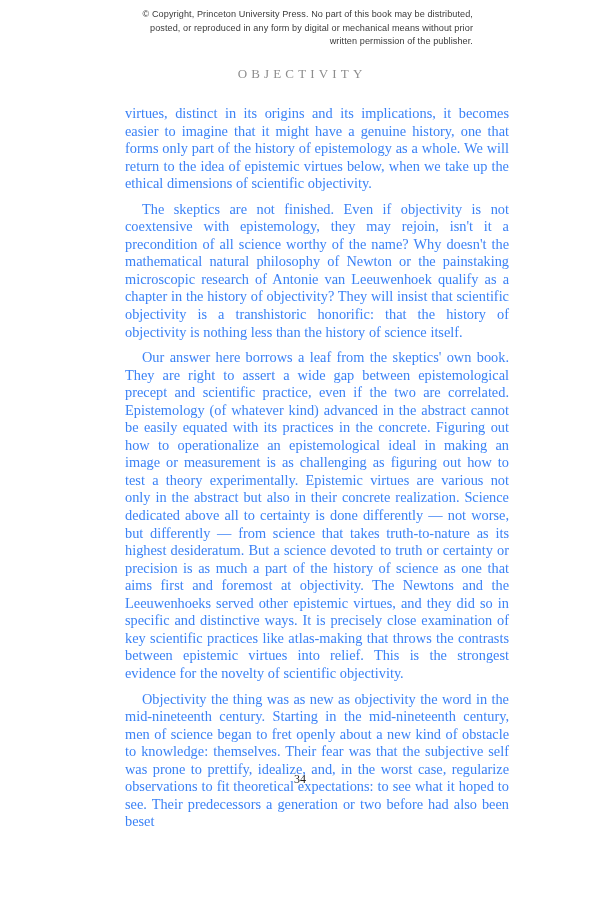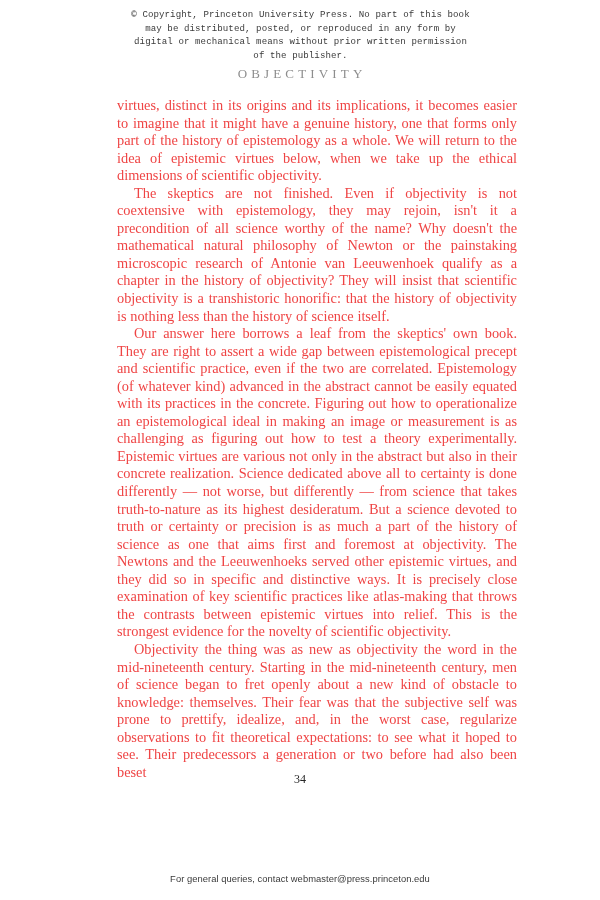--- a/index.html
+++ b/index.html
@@ -22,25 +22,25 @@
     inset: 0;
     background: #ffffff;
   }
 
   
   .copyright-notice {
     position: absolute;
     left: 128px;
     top: 8px;
     width: 345px;
-    font-family: Liberation Mono, monospace;
+    font-family: Liberation Sans, sans-serif;
     font-size: 9.1px;
     line-height: 13.6px;
     color: #3a3a3a;
-    text-align: center;
+    text-align: right;
     letter-spacing: 0.01em;
   }
 
   
   .running-head {
     position: absolute;
     left: 0;
     right: 0;
     top: 66px;
     text-align: center;
@@ -54,26 +54,26 @@
 
   
   .text-block {
     position: absolute;
     left: 117px;
     top: 97px;
     width: 400px;
   }
 
   .body-paragraph {
-    margin: 0;
+    margin: 8px;
     font-size: 14.35px;
     line-height: 17.55px;
     text-align: justify;
     text-justify: inter-word;
-    color: #ef4444;
+    color: #3b82f6;
     hyphens: none;
     word-spacing: 0.005em;
   }
   .body-paragraph + .body-paragraph {
     text-indent: 17px;
   }
 
   
   .folio {
     position: absolute;
@@ -109,15 +109,14 @@
 
   <div class="text-block">
     <p class="body-paragraph">virtues, distinct in its origins and its implications, it becomes easier to imagine that it might have a genuine history, one that forms only part of the history of epistemology as a whole. We will return to the idea of epistemic virtues below, when we take up the ethical dimensions of scientific objectivity.</p>
     <p class="body-paragraph">The skeptics are not finished. Even if objectivity is not coextensive with epistemology, they may rejoin, isn't it a precondition of all science worthy of the name? Why doesn't the mathematical natural philosophy of Newton or the painstaking microscopic research of Antonie van Leeuwenhoek qualify as a chapter in the history of objectivity? They will insist that scientific objectivity is a transhistoric honorific: that the history of objectivity is nothing less than the history of science itself.</p>
     <p class="body-paragraph">Our answer here borrows a leaf from the skeptics' own book. They are right to assert a wide gap between epistemological precept and scientific practice, even if the two are correlated. Epistemology (of whatever kind) advanced in the abstract cannot be easily equated with its practices in the concrete. Figuring out how to operationalize an epistemological ideal in making an image or measurement is as challenging as figuring out how to test a theory experimentally. Epistemic virtues are various not only in the abstract but also in their concrete realization. Science dedicated above all to certainty is done differently — not worse, but differently — from science that takes truth-to-nature as its highest desideratum. But a science devoted to truth or certainty or precision is as much a part of the history of science as one that aims first and foremost at objectivity. The Newtons and the Leeuwenhoeks served other epistemic virtues, and they did so in specific and distinctive ways. It is precisely close examination of key scientific practices like atlas-making that throws the contrasts between epistemic virtues into relief. This is the strongest evidence for the novelty of scientific objectivity.</p>
     <p class="body-paragraph">Objectivity the thing was as new as objectivity the word in the mid-nineteenth century. Starting in the mid-nineteenth century, men of science began to fret openly about a new kind of obstacle to knowledge: themselves. Their fear was that the subjective self was prone to prettify, idealize, and, in the worst case, regularize observations to fit theoretical expectations: to see what it hoped to see. Their predecessors a generation or two before had also been beset</p>
   </div>
 
   <div class="folio">34</div>
 
-  <div class="footer-note">For general queries, contact webmaster@press.princeton.edu</div>
 
 </div>
 
 </body></html>

